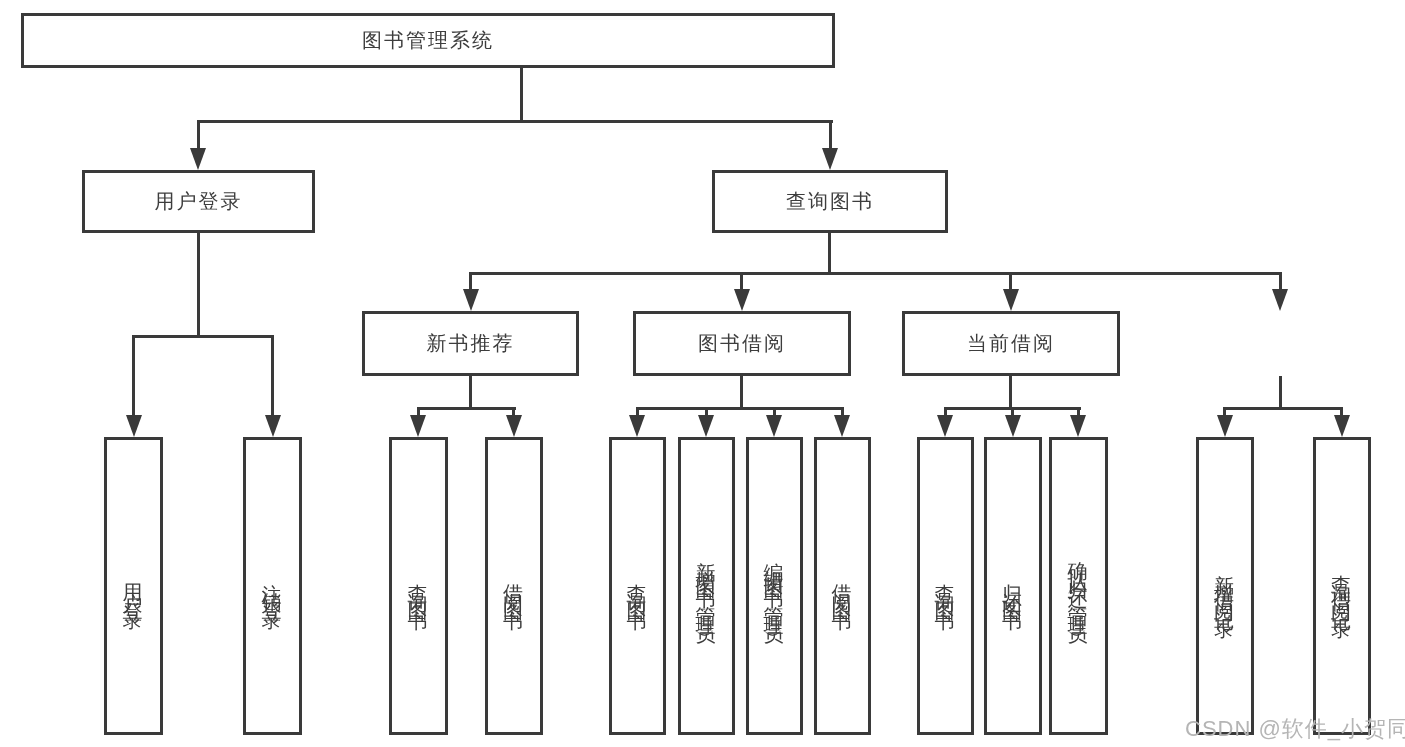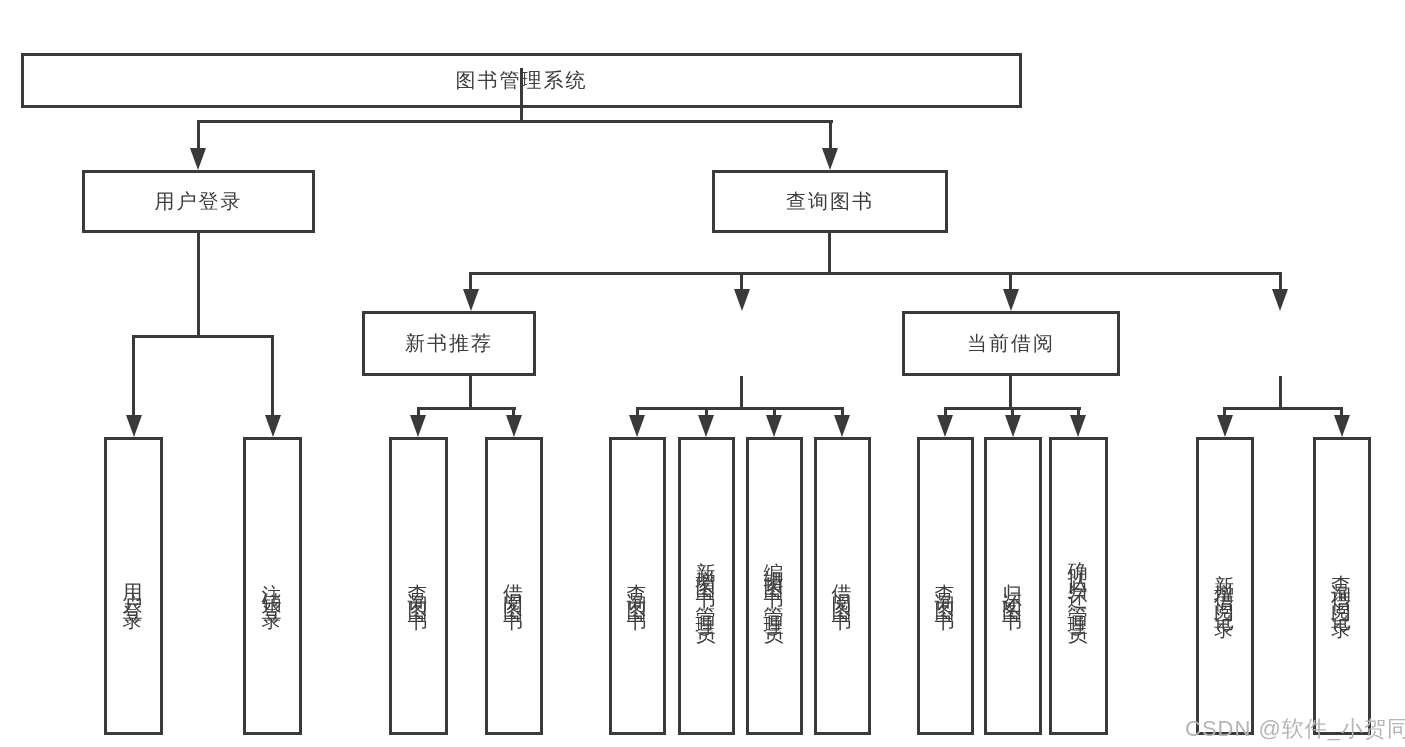--- a/index.html
+++ b/index.html
@@ -32,21 +32,21 @@
   .watermark{
     position:absolute;left:1185px;top:714px;z-index:5;
     color:var(--watermark);font-size:22px;letter-spacing:1px;white-space:nowrap;
   }
 </style>
 </head>
 <body>
 
 <div class="canvas">
 
-  <div class="b" style="left:21px;top:13px;width:1001px;height:55px;margin-top:40px;">
+  <div class="b" style="left:21px;top:13px;width:814px;height:55px;">
     <span class="lbl">图书管理系统</span>
   </div>
 
   <div class="vl" style="left:520px;top:68px;height:52px;"></div>
   <div class="hl" style="left:197px;top:120px;width:636px;"></div>
   <div class="vl" style="left:197px;top:120px;height:33px;"></div>
   <div class="vl" style="left:829px;top:120px;height:33px;"></div>
   <div class="ah" style="left:190px;top:148px;"></div>
   <div class="ah" style="left:822px;top:148px;"></div>
 
@@ -68,22 +68,25 @@
   <div class="hl" style="left:469px;top:272px;width:813px;"></div>
   <div class="vl" style="left:469px;top:272px;height:20px;"></div>
   <div class="vl" style="left:740px;top:272px;height:20px;"></div>
   <div class="vl" style="left:1009px;top:272px;height:20px;"></div>
   <div class="vl" style="left:1279px;top:272px;height:20px;"></div>
   <div class="ah" style="left:463px;top:289px;"></div>
   <div class="ah" style="left:734px;top:289px;"></div>
   <div class="ah" style="left:1003px;top:289px;"></div>
   <div class="ah" style="left:1272px;top:289px;"></div>
 
-  <div class="b l3" style="left:362px;width:174px;">
+  <div class="b l3" style="left:362px;width:217px;">
     <span class="lbl">新书推荐</span>
+  </div>
+  <div class="b l3" style="left:633px;width:218px;">
+    <span class="lbl">图书借阅</span>
   </div>
   <div class="b l3" style="left:902px;width:218px;">
     <span class="lbl">当前借阅</span>
   </div>
 
   <div class="vl" style="left:469px;top:376px;height:31px;"></div>
   <div class="vl" style="left:740px;top:376px;height:31px;"></div>
   <div class="vl" style="left:1009px;top:376px;height:31px;"></div>
   <div class="vl" style="left:1279px;top:376px;height:31px;"></div>
 

